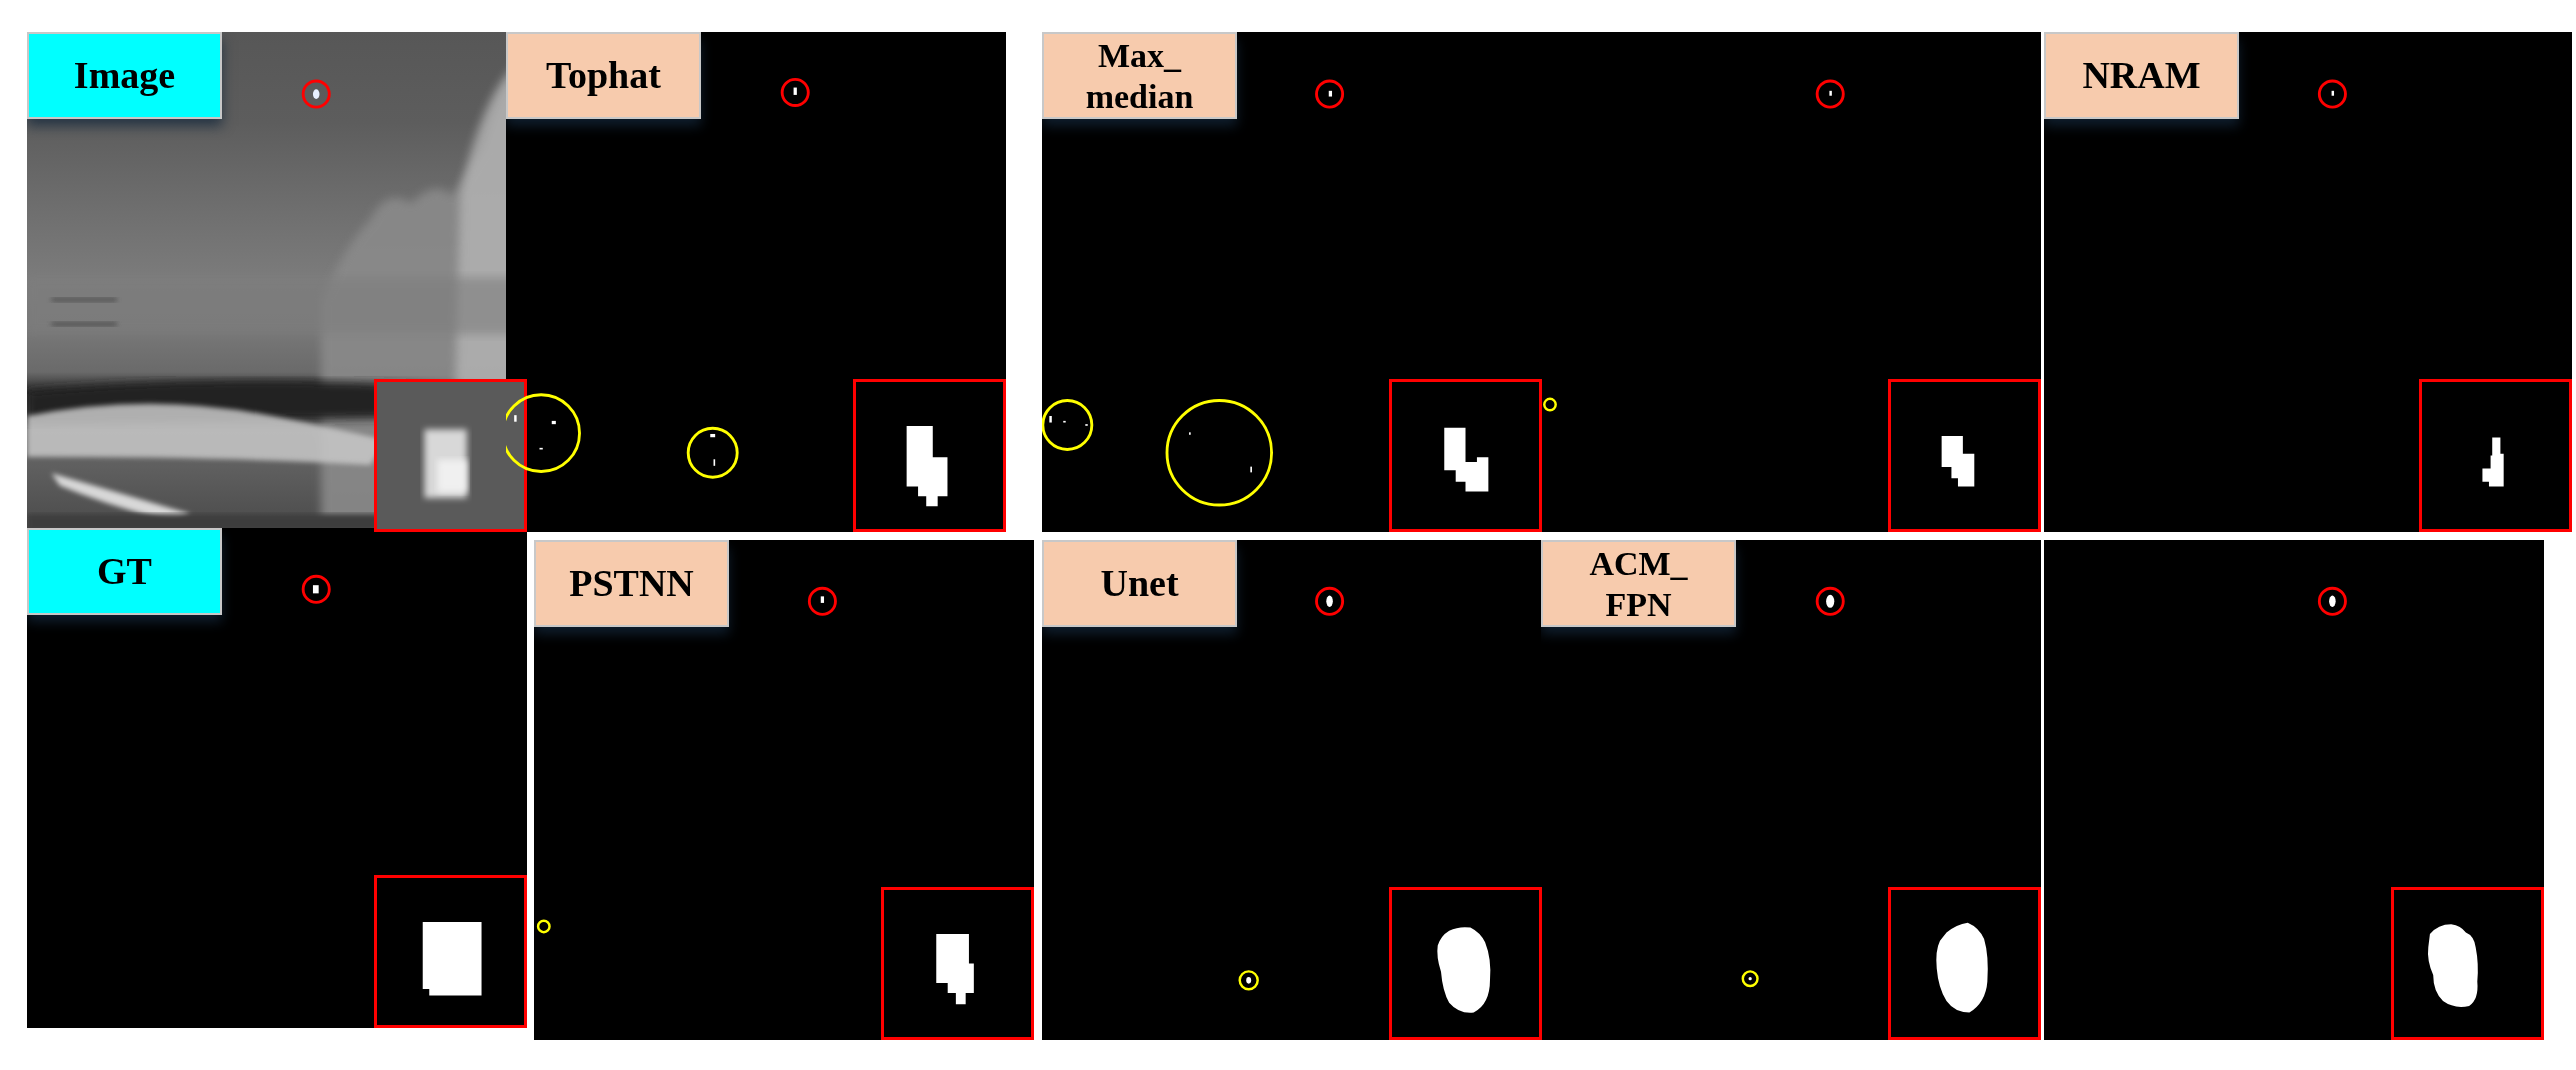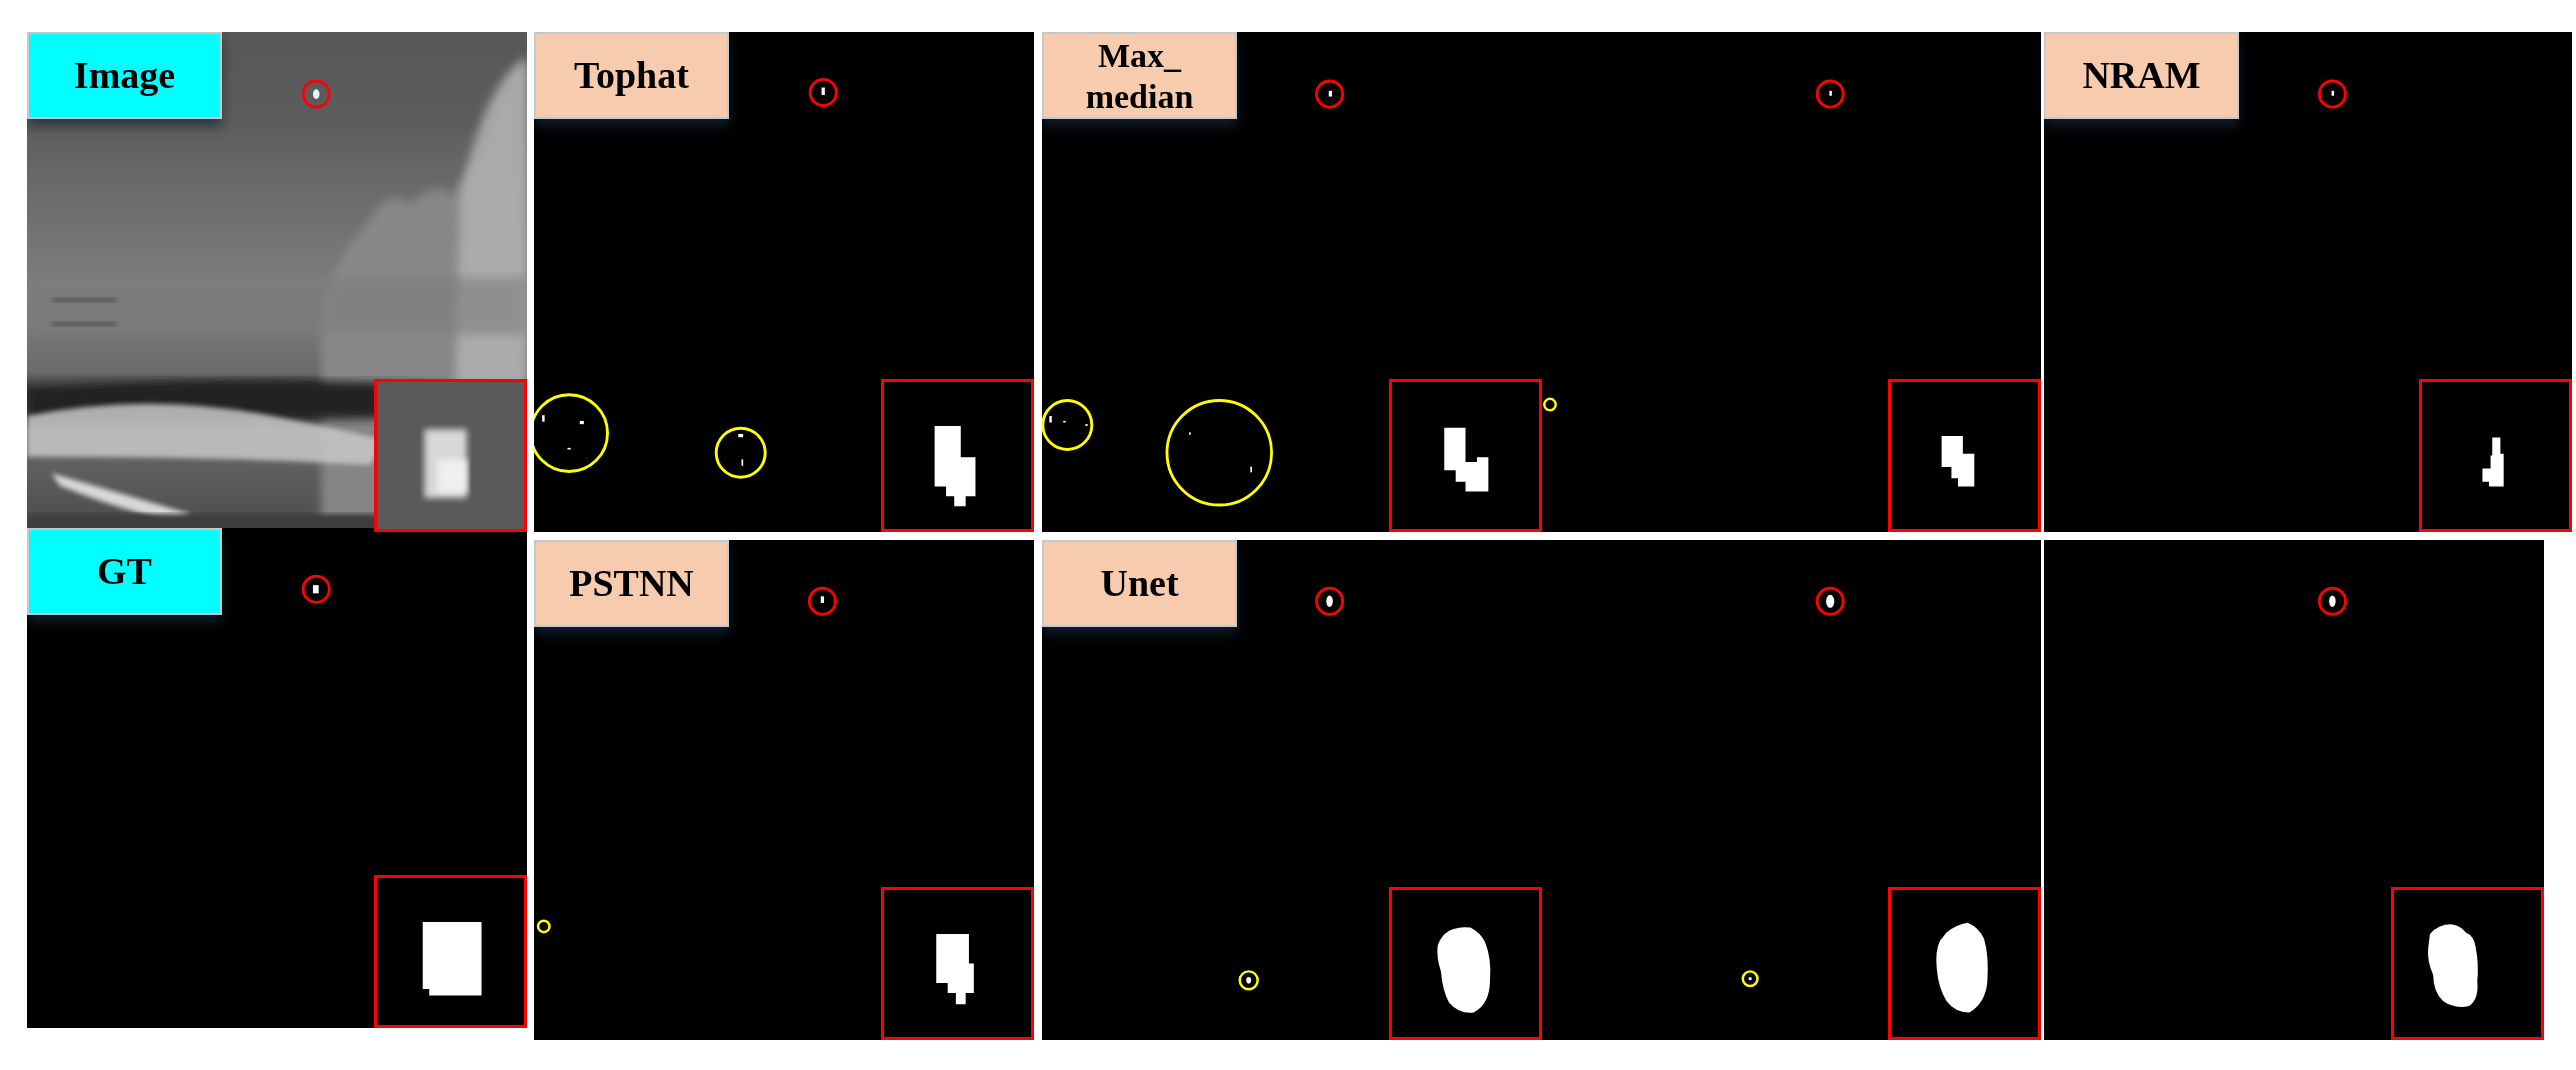--- a/index.html
+++ b/index.html
@@ -76,21 +76,21 @@
           <filter id="blurI">
             <feGaussianBlur stdDeviation="4"></feGaussianBlur>
           </filter>
         </defs>
       <rect x="58" y="58" width="52" height="84" fill="#d8d8d8" filter="url(#blurI)"></rect>
       <rect x="74" y="95" width="36" height="40" fill="#f0f0f0" filter="url(#blurI)"></rect>
     </svg>
   </div>
 </div>
 
-<div class="panel" style="left:534px; top:32px;">
+<div class="panel" style="left:506px; top:32px;">
   <div class="label method">Tophat</div>
   <svg class="overlay" viewBox="0 0 612 612">
     <rect x="352" y="68" width="4" height="9" fill="#ffffff"></rect>
     <circle cx="354" cy="74" r="16" fill="none" stroke="#ff0000" stroke-width="3.5"></circle>
     <circle cx="43" cy="491" r="47" fill="none" stroke="#ffff00" stroke-width="3.5"></circle>
     <rect x="10" y="469" width="3" height="8" fill="#ffffff"></rect>
     <rect x="56" y="476" width="5" height="4" fill="#ffffff"></rect>
     <rect x="41" y="509" width="4" height="2" fill="#ffffff"></rect>
     <circle cx="253" cy="515" r="30" fill="none" stroke="#ffff00" stroke-width="3.5"></circle>
     <rect x="250" y="492" width="6" height="4" fill="#ffffff"></rect>
@@ -186,20 +186,22 @@
     <circle cx="253" cy="539" r="11" fill="none" stroke="#ffff00" stroke-width="3"></circle>
   </svg>
   <div class="inset">
     <svg viewBox="0 0 180 180">
       <path d="M70 50 Q82 44 96 46 Q108 52 114 64 Q122 84 120 110 Q120 140 100 150 Q82 152 70 138 Q62 124 60 100 Q54 82 56 68 Q60 56 70 50 Z" fill="#ffffff"></path>
     </svg>
   </div>
 </div>
 
 <div class="panel" style="left:1541px; top:540px;">
+  <div class="label method two-line">ACM_
+FPN</div>
   <svg class="overlay" viewBox="0 0 612 612">
     <ellipse cx="354" cy="75" rx="5" ry="8" fill="#ffffff"></ellipse>
     <circle cx="354" cy="75" r="16" fill="none" stroke="#ff0000" stroke-width="3.5"></circle>
     <circle cx="256" cy="537" r="2" fill="#ffffff"></circle>
     <circle cx="256" cy="537" r="9" fill="none" stroke="#ffff00" stroke-width="3"></circle>
   </svg>
   <div class="inset">
     <svg viewBox="0 0 180 180">
       <path d="M68 52 Q80 42 94 40 Q108 46 114 60 Q120 80 118 112 Q116 138 96 150 Q78 150 68 136 Q58 120 56 96 Q54 74 60 62 Z" fill="#ffffff"></path>
     </svg>

